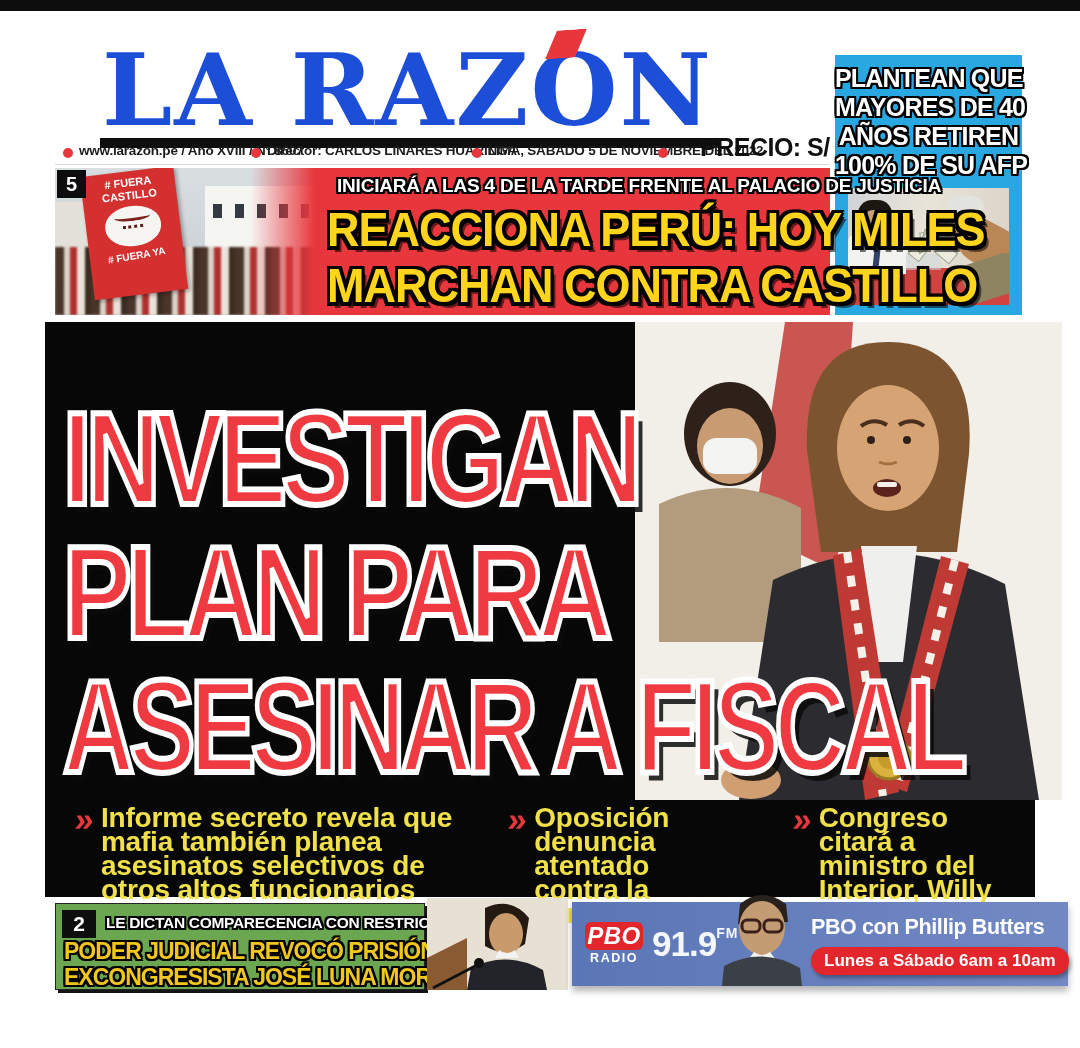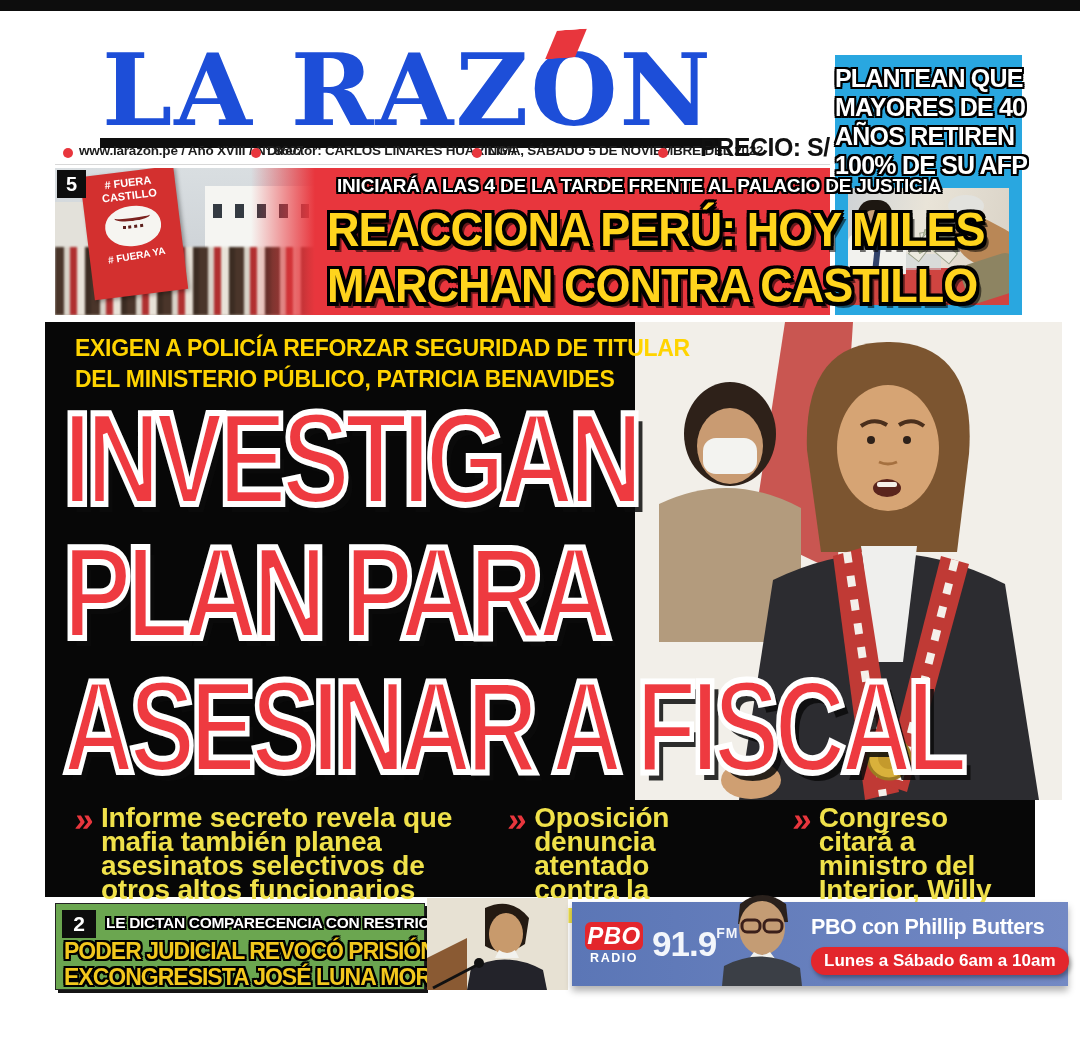--- a/index.html
+++ b/index.html
@@ -16,21 +16,21 @@
   .logo { left:100px; top:44px; font-family:"DejaVu Serif",serif; font-weight:bold; font-size:100px; line-height:.92; letter-spacing:2px; color:#1d4ed8; border-bottom:10px solid #0e0e0e; padding:0 6px 2px 2px; display:inline-block; white-space:nowrap; }
   .o-wrap { position:relative; display:inline-block; }
   .o-accent { position:absolute; top:-14px; left:14px; width:44px; height:28px; background:#e8363d; clip-path:polygon(32% 0,100% 0,68% 100%,0 100%); transform:rotate(-4deg); }
   .info-dot { width:10px; height:10px; border-radius:50%; background:#e8363d; }
   .info-text { font-size:13.5px; font-weight:bold; color:#1c1c1c; letter-spacing:-.2px; white-space:nowrap; }
   .price { font-size:25px; font-weight:bold; color:#101010; letter-spacing:-.5px; white-space:nowrap; }
   .info-rule { left:55px; top:164px; width:775px; height:1px; background:#d8d8d8; }
 
   
   .afp-box { left:835px; top:55px; width:187px; height:260px; background:#29a7e0; }
-  .afp-text { width:100%; padding-top:9px; font-weight:bold; font-size:25px; line-height:29px; color:#fff; letter-spacing:-.8px; white-space:nowrap; }
+  .afp-text { width:100%; text-align:center; padding-top:9px; font-weight:bold; font-size:25px; line-height:29px; color:#fff; letter-spacing:-.8px; white-space:nowrap; }
   .afp-photo { left:13px; top:133px; width:161px; height:117px; background:linear-gradient(100deg,#cfd3d6 0%,#e9e4d8 45%,#d9d2c6 100%); overflow:hidden; }
 
   
   .band { left:55px; top:168px; width:775px; height:147px; background:#e8363d; }
   .band-photo { position:absolute; left:0; top:0; width:260px; height:147px; overflow:hidden; background:linear-gradient(#d9dee1 0%,#cfd4d8 55%,#bdb4a8 100%); }
   .band-photo::after { content:""; position:absolute; right:0; top:0; width:64px; height:100%; background:linear-gradient(90deg,rgba(232,54,61,0),#e8363d); }
   .crowd { position:absolute; bottom:0; left:0; width:100%; height:46%; background:repeating-linear-gradient(90deg,#4a352a 0 9px,#d8d2c8 9px 15px,#b03030 15px 22px,#e8e2d8 22px 30px,#3c2c22 30px 36px); filter:blur(1.2px); }
   .building { position:absolute; background:#f5f5f2; }
   .windows { background:repeating-linear-gradient(90deg,#343a42 0 9px,transparent 9px 22px); position:absolute; }
   .flag { position:absolute; left:32px; top:3px; width:94px; height:124px; background:#d3302f; transform:rotate(-7deg); box-shadow:2px 2px 4px rgba(0,0,0,.35); text-align:center; }
@@ -172,24 +172,20 @@
         <path d="M226 224 L282 224 L268 340 L240 340 Z" fill="#efefed"></path>
         <path d="M198 234 L226 226 L264 470 L230 478 Z" fill="#c03a35"></path>
         <line x1="212" y1="230" x2="248" y2="474" stroke="#f4f0ea" stroke-width="8" stroke-dasharray="11 13"></line>
         <path d="M306 234 L334 242 L272 470 L248 462 Z" fill="#c03a35"></path>
         <line x1="320" y1="238" x2="262" y2="466" stroke="#f4f0ea" stroke-width="8" stroke-dasharray="11 13"></line>
         <circle cx="254" cy="436" r="21" fill="#d9b13b" stroke="#9c7a22" stroke-width="3"></circle>
         <circle cx="254" cy="436" r="11" fill="#c49a2c"></circle>
         <ellipse cx="116" cy="458" rx="30" ry="19" fill="#cf9f72"></ellipse>
       </svg>
     </div>
-    <div class="abs main-kicker">
-      <div>EXIGEN A POLICÍA REFORZAR SEGURIDAD DE TITULAR</div>
-      <div>DEL MINISTERIO PÚBLICO, PATRICIA BENAVIDES</div>
-    </div>
     <div class="hl hl1">INVESTIGAN</div>
     <div class="hl hl2">PLAN PARA</div>
     <div class="hl hl3">ASESINAR A FISCAL</div>
     <div class="abs bullets">
       <div class="bullet" style="width:400px;">
         <span class="chev">»</span>
         <span class="btext">Informe secreto revela que mafia también planea asesinatos selectivos de otros altos funcionarios</span>
       </div>
       <div class="bullet" style="width:222px; margin-left:43px;">
         <span class="chev">»</span>

